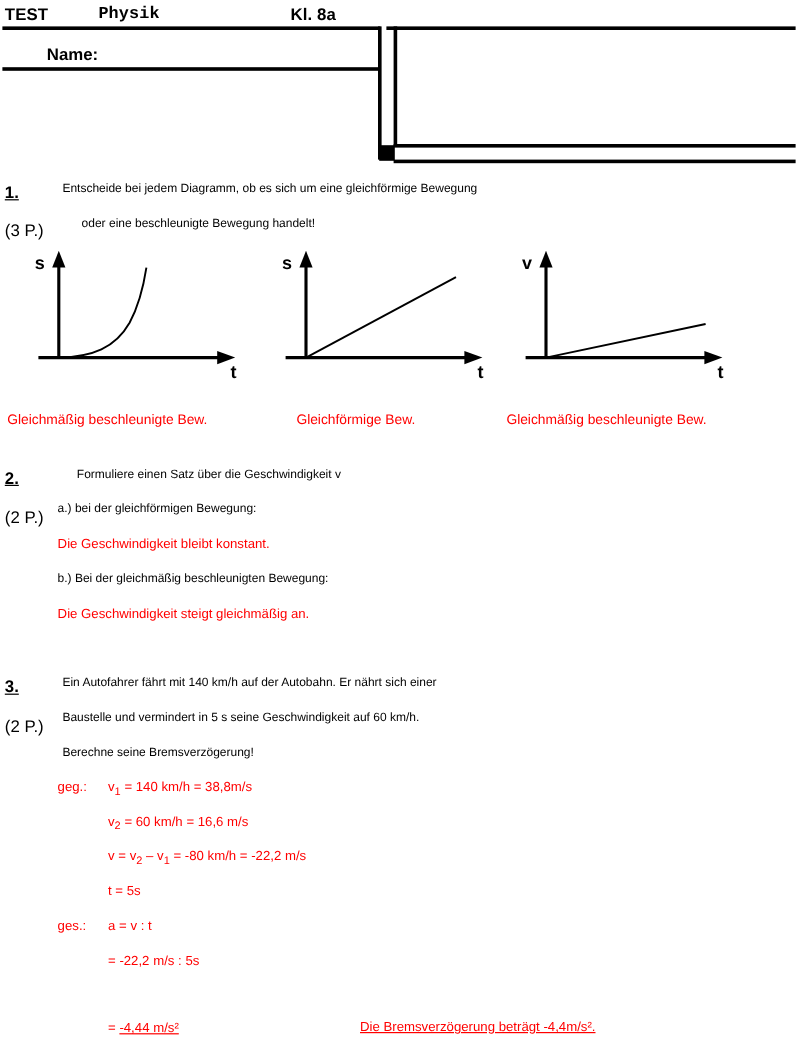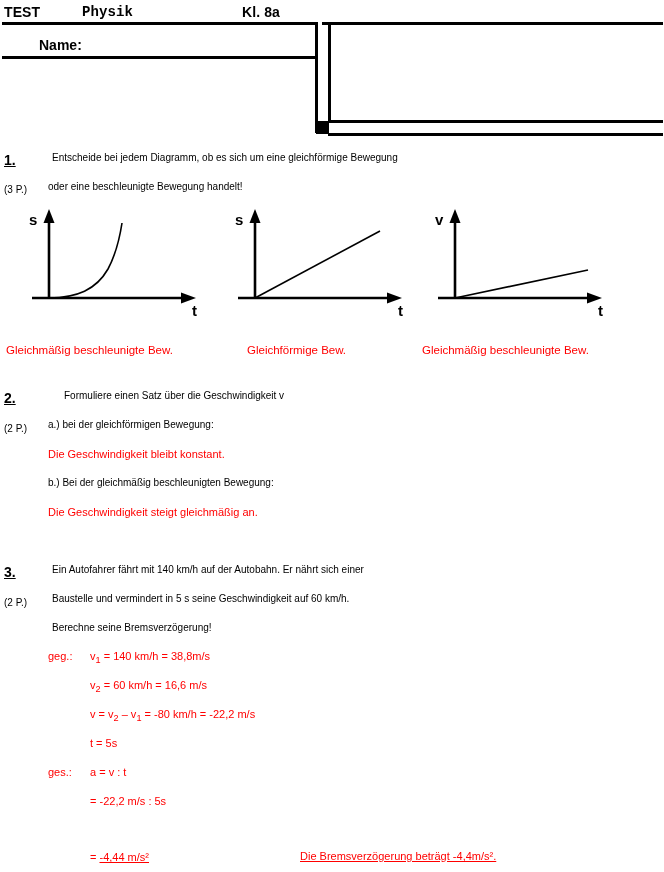--- a/index.html
+++ b/index.html
@@ -76,21 +76,21 @@
 
   
   .q-num {
     position: absolute;
     font-size: 14px;
     font-weight: bold;
     text-decoration: underline;
   }
   .q-pts {
     position: absolute;
-    font-size: 10px;
+    font-size: 14px;
     text-align: right;
   }
   .q-text {
     position: absolute;
     font-size: 10px;
     white-space: nowrap;
   }
   .answer {
     position: absolute;
     font-size: 11px;
@@ -140,21 +140,21 @@
 
     <div class="hline" style="left:328px; top:120px; width:335px;"></div>
     <div class="hline" style="left:328px; top:133px; width:335px;"></div>
 
     <div class="blackbox" style="left:316px; top:121px; width:13px; height:13px;"></div>
   </div>
 
   <div class="q-num" style="left:4px; top:152px;">1.</div>
   <div class="q-pts" style="left:4px; top:184px;">(3 P.)</div>
   <div class="q-text" style="left:52px; top:152px;">Entscheide bei jedem Diagramm, ob es sich um eine gleichförmige Bewegung</div>
-  <div class="q-text" style="left:48px; top:181px;text-align:right;">oder eine beschleunigte Bewegung handelt!</div>
+  <div class="q-text" style="left:68px; top:181px;text-align:right;">oder eine beschleunigte Bewegung handelt!</div>
 
   <div class="diagram" style="left:22px; top:206px;">
     <svg width="200" height="115" viewBox="0 0 200 115" xmlns="http://www.w3.org/2000/svg">
 
       <line x1="27" y1="92" x2="27" y2="13" stroke="#000" stroke-width="2.6"></line>
       <polygon points="27,3 21.5,17 32.5,17" fill="#000"></polygon>
 
       <line x1="10" y1="92" x2="163" y2="92" stroke="#000" stroke-width="2.6"></line>
       <polygon points="174,92 159,86.5 159,97.5" fill="#000"></polygon>
 

